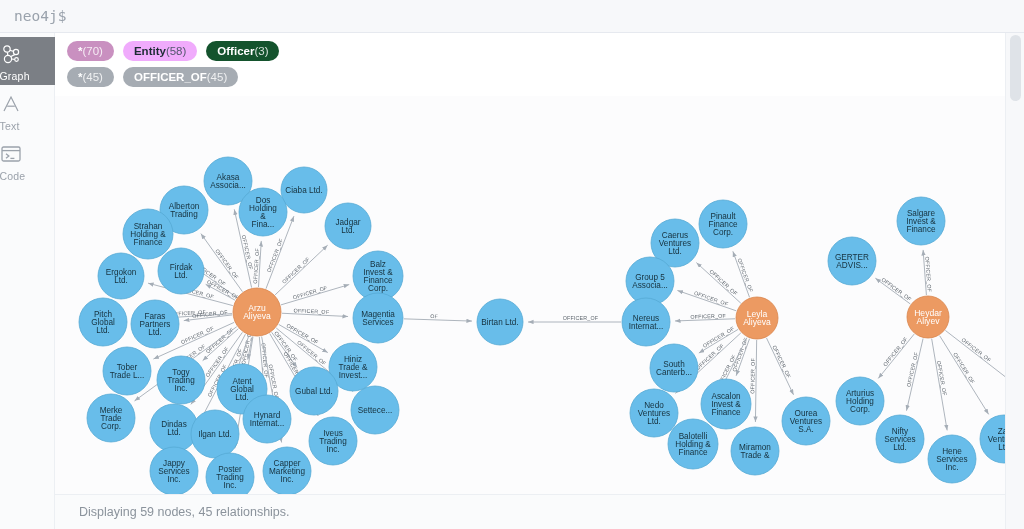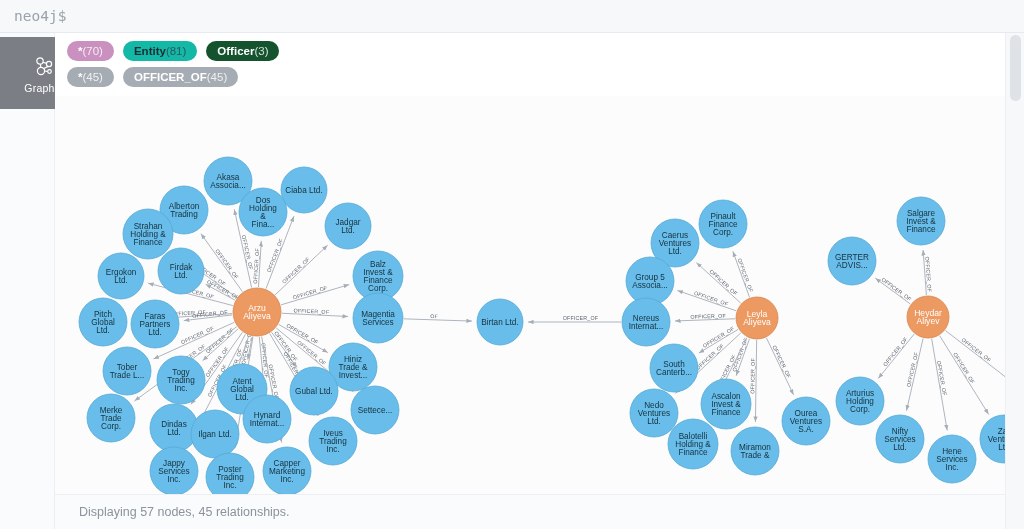--- a/index.html
+++ b/index.html
@@ -28,23 +28,23 @@
 
   
   .sidebar {
     position: absolute; left: 0; top: 33px; width: 55px; height: 496px;
     background: #fafbfc;
     border-right: 1px solid #eceff3;
     display: flex; flex-direction: column; align-items: center;
     padding-top: 4px;
   }
   .side-item {
-    width: 55px; height: 72px;
+    width: 55px; height: 48px;
     display: flex; flex-direction: column;
-    align-items: flex-end; justify-content: center;
+    align-items: flex-start; justify-content: center;
     color: #9ba2ab; cursor: pointer;
     margin-bottom: 2px;
   }
   .side-item.active { background: #7b7f85; color: #ffffff; }
   .side-item .ico { height: 26px; display: flex; align-items: center; justify-content: center; }
   .side-item .lbl { font-size: 10.5px; margin-top: 3px; letter-spacing: .2px; }
 
   
   .main {
     position: absolute; left: 55px; top: 33px;
@@ -58,21 +58,21 @@
   .legend-row { display: flex; align-items: center; gap: 9px; margin-bottom: 6px; }
   .chip {
     border-radius: 11px; height: 20px; padding: 0 11px;
     display: inline-flex; align-items: center;
     font-size: 11.5px; color: #ffffff; cursor: pointer;
     white-space: nowrap;
   }
   .chip b { font-weight: bold; }
   .chip .cnt { font-weight: normal; opacity: .82; }
   .chip.star-node { background: #c990c0; }
-  .chip.entity { background: #14b8a6; color: #1c2b33; }
+  .chip.entity { background: #f0abfc; color: #1c2b33; }
   .chip.entity .cnt { color: #30444f; }
   .chip.officer { background: #14532d; }
   .chip.star-rel { background: #a6acb3; }
   .chip.relname { background: #a6acb3; }
 
   
   .canvas {
     position: absolute; left: 0; top: 63px;
     width: 950px; height: 398px;
     background: #fcfcfd;
@@ -141,33 +141,53 @@
           <circle cx="8" cy="16" r="3.6"></circle>
             <circle cx="16.5" cy="16.5" r="1.8"></circle>
           <line x1="9.7" y1="7.2" x2="13.6" y2="8.4"></line>
           <line x1="7.4" y1="9.2" x2="7.8" y2="12.4"></line>
           <line x1="11.3" y1="16" x2="14.7" y2="16.4"></line>
           <line x1="15.2" y1="11.4" x2="10.4" y2="13.8"></line>
         </svg>
       </span>
       <span class="lbl">Graph</span>
     </div>
+    <div class="side-item">
+      <span class="ico">
+        <svg width="22" height="22" viewBox="0 0 22 22" fill="none" stroke="currentColor" stroke-width="1.2">
+          <path d="M4 18 L11 4 L18 18"></path>
+            <line x1="7.2" y1="13.2" x2="14.8" y2="13.2"></line>
+        </svg>
+      </span>
+      <span class="lbl">Text</span>
+    </div>
+    <div class="side-item">
+      <span class="ico">
+        <svg width="22" height="20" viewBox="0 0 22 20" fill="none" stroke="currentColor" stroke-width="1.3">
+          <rect x="2" y="3" width="18" height="14" rx="1.5"></rect>
+          <line x1="2" y1="6.6" x2="20" y2="6.6"></line>
+          <path d="M6 9.8 L8.8 12 L6 14.2"></path>
+            <line x1="10.4" y1="14.4" x2="14.4" y2="14.4"></line>
+        </svg>
+      </span>
+      <span class="lbl">Code</span>
+    </div>
   </div>
 
   <div class="main">
 
     <div class="legend">
       <div class="legend-row">
         <span class="chip star-node">
           <b>*</b>
             <span class="cnt">(70)</span>
         </span>
         <span class="chip entity">
           <b>Entity</b>
-            <span class="cnt">(81)</span>
+            <span class="cnt">(58)</span>
         </span>
         <span class="chip officer">
           <b>Officer</b>
             <span class="cnt">(3)</span>
         </span>
       </div>
       <div class="legend-row">
         <span class="chip star-rel">
           <b>*</b>
             <span class="cnt">(45)</span>
@@ -371,20 +391,20 @@
             <text class="node-label" x="897" y="357.7"><tspan x="897" y="357.70">Hene</tspan><tspan x="897" y="365.90">Services</tspan><tspan x="897" y="374.10">Inc.</tspan></text>
             <circle cx="949" cy="343" r="24" class="entity-node"></circle>
             <text class="node-label" x="949" y="337.7"><tspan x="949" y="337.70">Zar</tspan><tspan x="949" y="345.90">Ventures</tspan><tspan x="949" y="354.10">Ltd</tspan></text>
             <circle cx="979" cy="303" r="24" class="entity-node"></circle>
             <text class="node-label" x="979" y="297.7"><tspan x="979" y="297.70">Camora</tspan><tspan x="979" y="305.90">Services</tspan><tspan x="979" y="314.10">Inc.</tspan></text>
           </g>
       </svg>
     </div>
 
     <div class="statusbar">
-      <span>Displaying 57 nodes, 45 relationships.</span>
+      <span>Displaying 59 nodes, 45 relationships.</span>
     </div>
   </div>
 
   <div class="scrollzone">
     <div class="scrollthumb"></div>
   </div>
 </div>
 
 </body></html>

